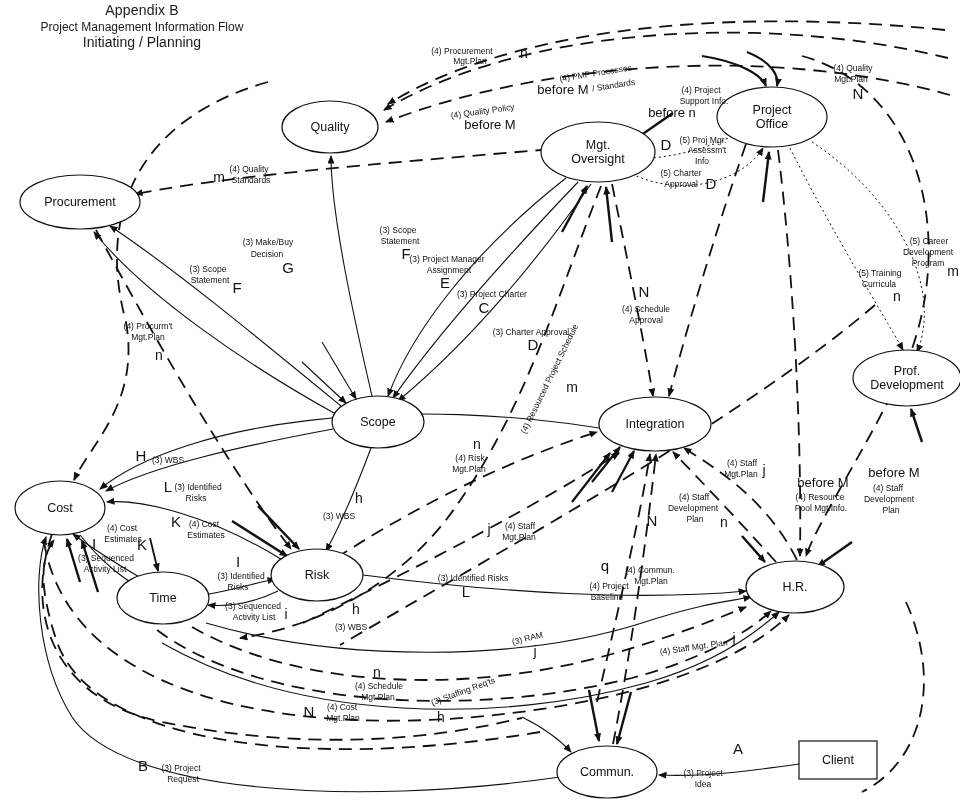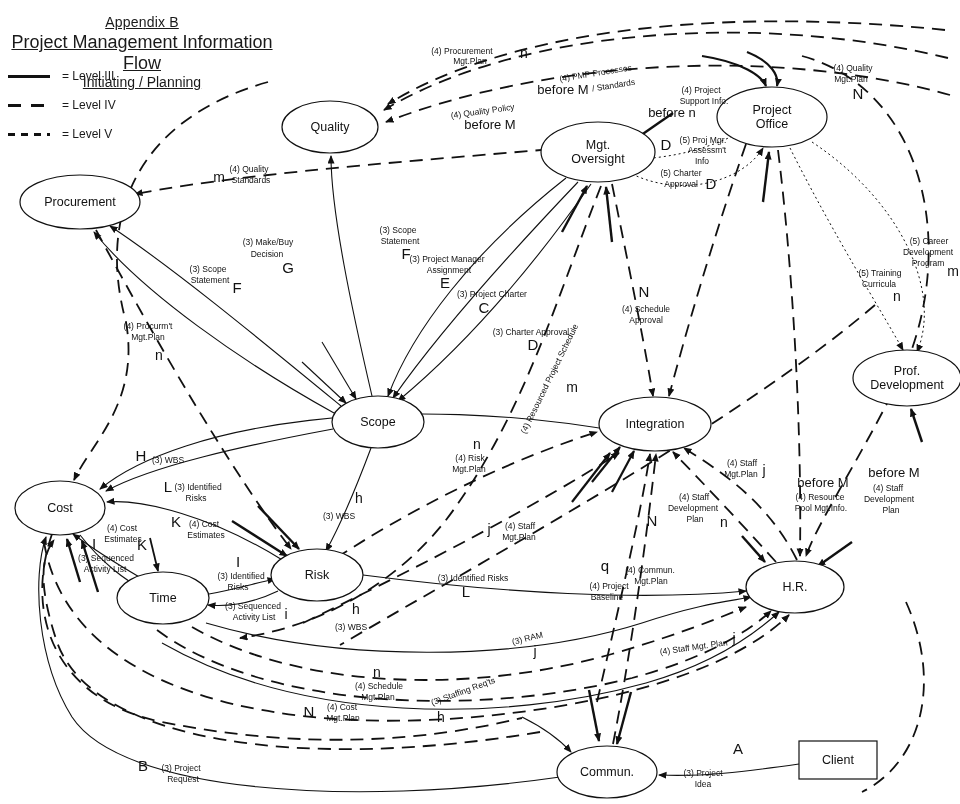--- a/index.html
+++ b/index.html
@@ -1,21 +1,21 @@
 <!DOCTYPE html>
 <html><head>
 <meta charset="utf-8">
 <style>
   html,body{margin:0;padding:0;background:#fff;}
   #stage{position:relative;width:960px;height:804px;background:#fff;overflow:hidden;
          font-family:"Liberation Sans",sans-serif;color:#1a1a1a;}
   #diagram{position:absolute;left:0;top:0;width:960px;height:804px;}
-  .titles{position:absolute;left:6px;top:14px;width:272px;text-align:center;z-index:3;text-decoration:underline;}
+  .titles{position:absolute;left:6px;top:2px;width:272px;text-align:center;z-index:3;}
   .t1{font-size:14px;letter-spacing:.2px;}
-  .t2{font-size:18px;margin-top:2px;}
+  .t2{font-size:12px;margin-top:2px;}
   .t3{font-size:14px;}
   .legend{position:absolute;left:8px;top:66px;z-index:3;}
   .lrow{display:flex;align-items:center;height:20px;margin-bottom:9px;}
   .sw{width:42px;height:3px;margin-right:12px;}
   .sw3{background:#111;}
   .sw4{background:repeating-linear-gradient(90deg,#111 0 13px,transparent 13px 23px);}
   .sw5{background:repeating-linear-gradient(90deg,#111 0 7px,transparent 7px 13px);}
   .llabel{font-size:12px;}
   svg text{font-family:"Liberation Sans",sans-serif;fill:#111;}
 </style>
@@ -283,28 +283,14 @@
         <text x="183" y="782" text-anchor="middle" font-size="8.5">Request</text>
       </g>
   </svg>
 
   <div class="titles">
     <div class="t1">Appendix B</div>
     <div class="t2">Project Management Information Flow</div>
     <div class="t3">Initiating / Planning</div>
   </div>
 
-  <div class="legend">
-    <div class="lrow">
-      <span class="sw sw3"></span>
-      <span class="llabel">= Level   III</span>
-    </div>
-    <div class="lrow">
-      <span class="sw sw4"></span>
-      <span class="llabel">= Level   IV</span>
-    </div>
-    <div class="lrow">
-      <span class="sw sw5"></span>
-      <span class="llabel">= Level   V</span>
-    </div>
-  </div>
 
 </div>
 
 </body></html>

